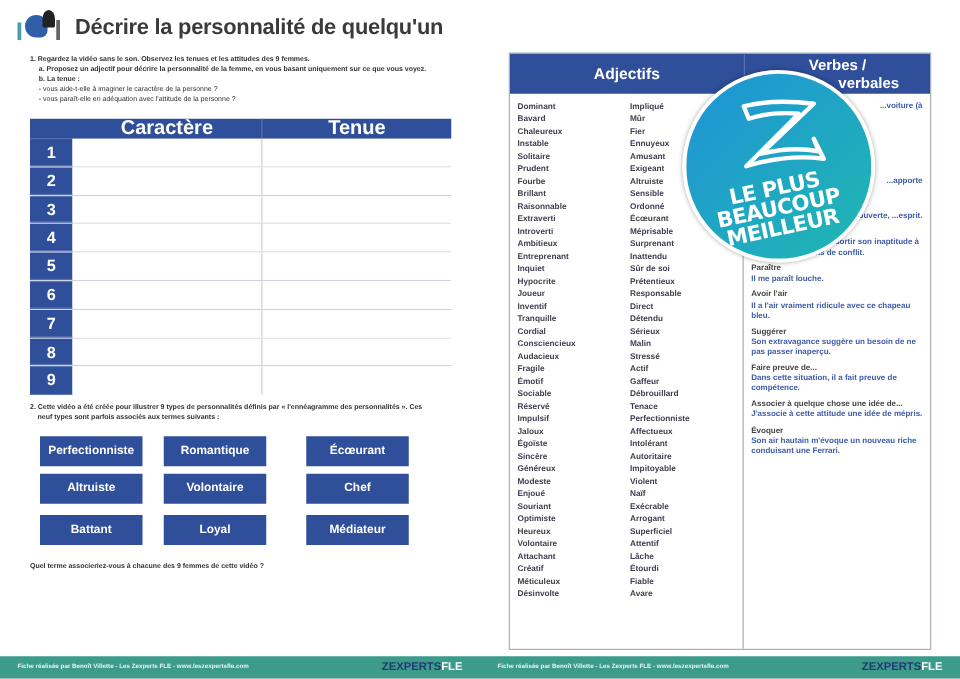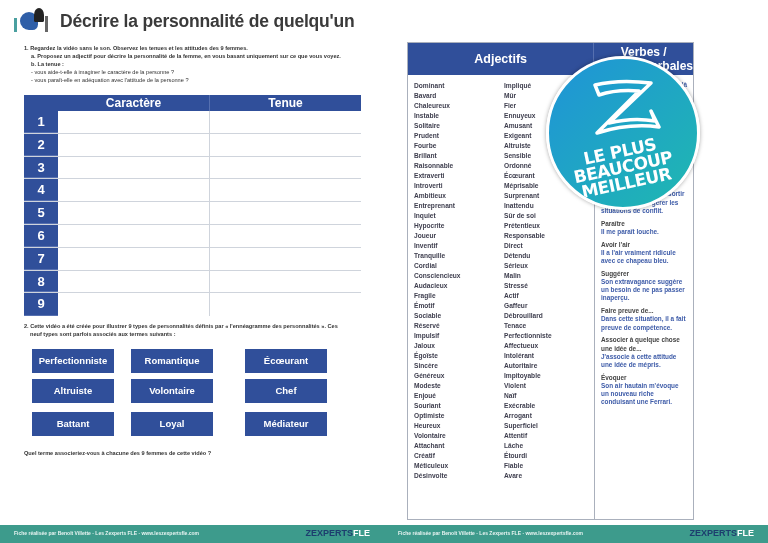--- a/index.html
+++ b/index.html
@@ -16,39 +16,39 @@
   .title { font-size: 17.5px; font-weight: bold; color: #3a3a3a; letter-spacing: -0.2px; }
 
   .instr { position: absolute; left: 24px; top: 44px; font-size: 5.6px; color: #333; line-height: 8px; font-weight: bold; }
   .instr .ind1 { padding-left: 7px; }
   .instr .ind2 { padding-left: 7px; font-weight: normal; }
 
   
   .tbl { position: absolute; left: 24px; top: 95px; width: 337px; }
   .tbl-head { display: flex; height: 16px; background: #304f9a; }
   .tbl-head .num { width: 34px; }
-  .tbl-head .h { flex: 1; color: #fff; font-weight: bold; font-size: 12px; text-align: center; line-height: 16px; }
+  .tbl-head .h { flex: 1; color: #fff; font-weight: bold; font-size: 16px; text-align: center; line-height: 16px; }
   .tbl-head .h + .h { border-left: 1px solid #5670b0; }
   .tbl-row { display: flex; height: 22.8px; border-bottom: 1px solid #cfd4dc; }
   .tbl-row .num { width: 34px; background: #304f9a; color: #fff; font-weight: bold; font-size: 13px; text-align: center; line-height: 22px; border-bottom: 1px solid #5670b0; }
   .tbl-row .cell { flex: 1; background: #fff; }
   .tbl-row .cell + .cell { border-left: 1px solid #cfd4dc; }
 
   .q2 { position: absolute; left: 24px; top: 322px; font-size: 5.6px; color: #333; line-height: 8px; font-weight: bold; }
   .q2 .ind1 { padding-left: 6px; }
   .btn { position: absolute; width: 82px; height: 24px; background: #304f9a; color: #fff; font-size: 9.5px; font-weight: bold; text-align: center; line-height: 24px; }
   .q3 { position: absolute; left: 24px; top: 450px; font-size: 5.6px; color: #333; font-weight: bold; }
 
   .footer { position: absolute; left: 0; bottom: 0; width: 384px; height: 18px; background: #3d9b8c; }
   .footer .txt { position: absolute; left: 14px; top: 5px; font-size: 5px; color: #e8f4f2; font-weight: bold; }
   .footer .brand { position: absolute; right: 14px; top: 3px; font-size: 9px; color: #fff; font-weight: bold; }
   .footer .brand .z { color: #1d3d6e; }
 
   
-  .vocab { position: absolute; left: 23px; top: 42px; width: 287px; height: 478px; border: 1px solid #aab0bc; background: #fff; }
+  .vocab { position: absolute; left: 23px; top: 42px; width: 338px; height: 478px; border: 1px solid #aab0bc; background: #fff; }
   .vocab-head { display: flex; height: 32px; background: #304f9a; }
   .vocab-head .h { color: #fff; font-weight: bold; font-size: 12.5px; text-align: center; }
   .vocab-head .h1 { width: 187px; line-height: 32px; }
   .vocab-head .h2 { flex: 1; font-size: 12px; line-height: 14px; padding-top: 2px; border-left: 1px solid #5670b0; }
   .vocab-body { display: flex; height: 444px; }
   .adj { width: 187px; display: flex; padding: 6px 0 0 6px; border-right: 1px solid #aab0bc; }
   .adj-col { width: 90px; font-size: 6.6px; font-weight: bold; color: #3e3e4e; line-height: 10px; }
   .verbs { flex: 1; padding: 6px 6px 0 6px; font-size: 6.4px; line-height: 8.2px; font-weight: bold; }
   .verb { margin-bottom: 4.6px; }
   .verb .v { color: #444; }

